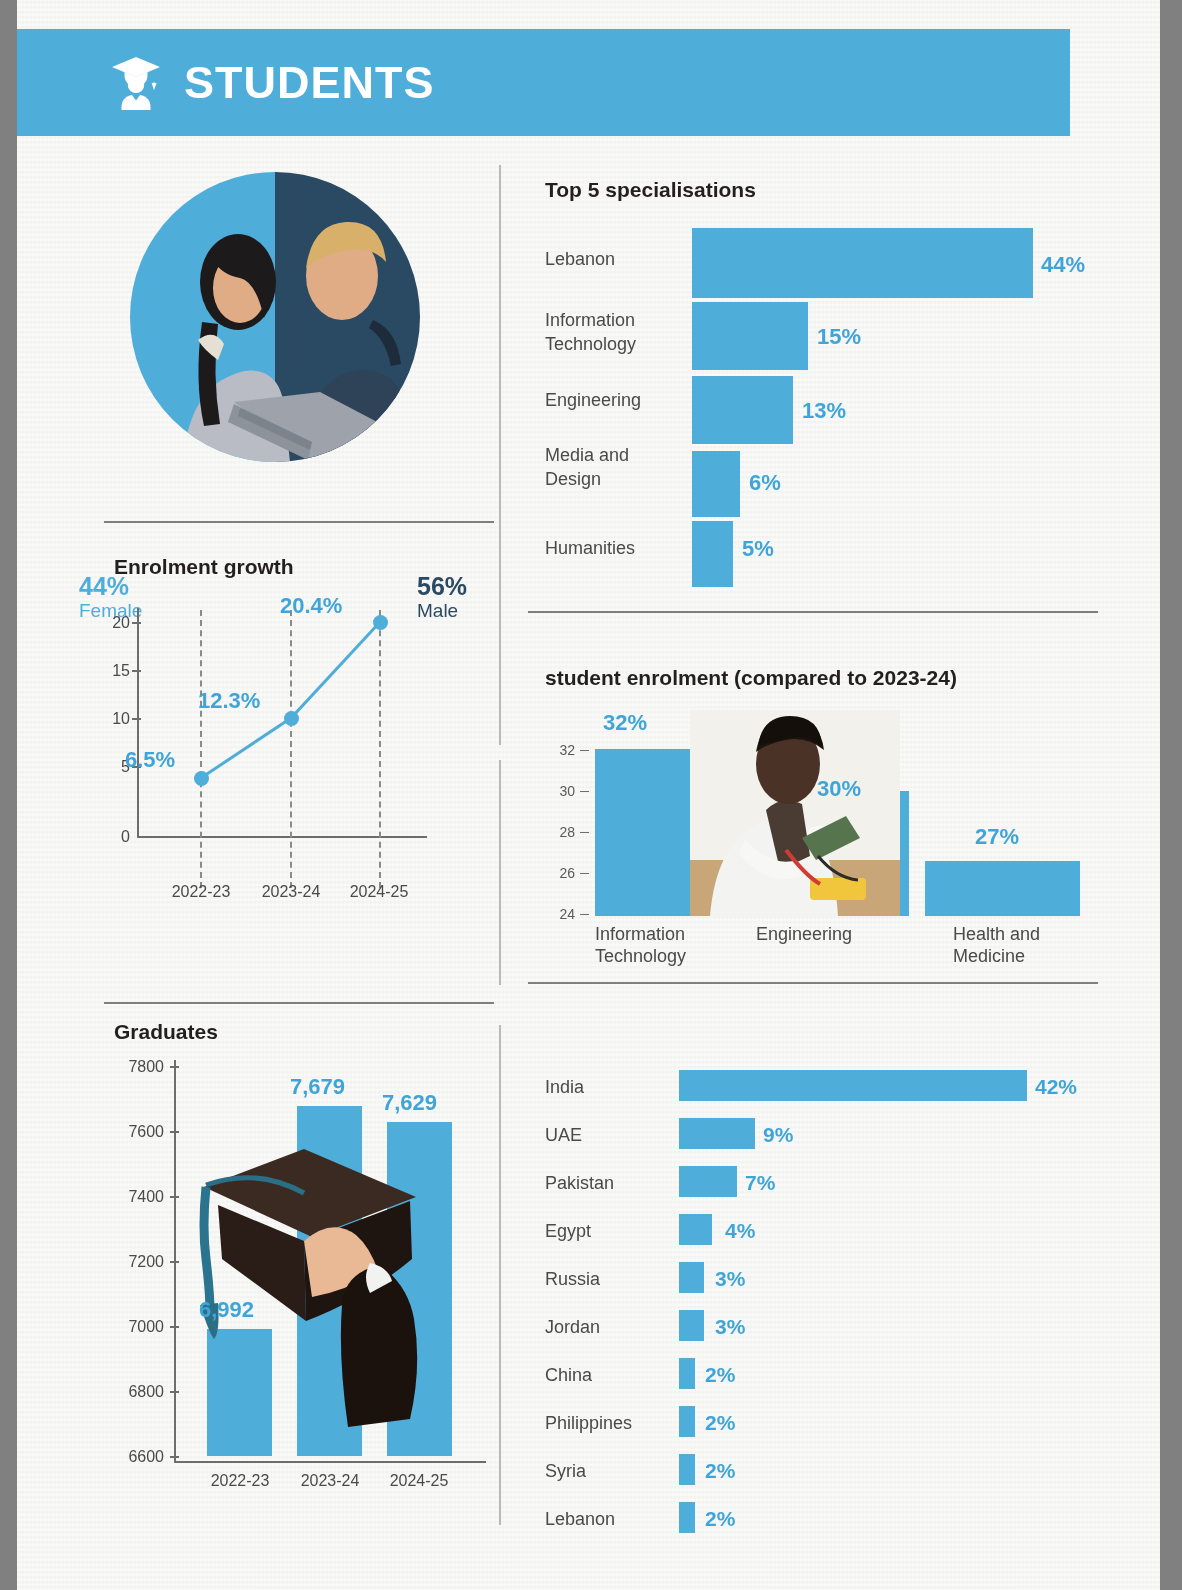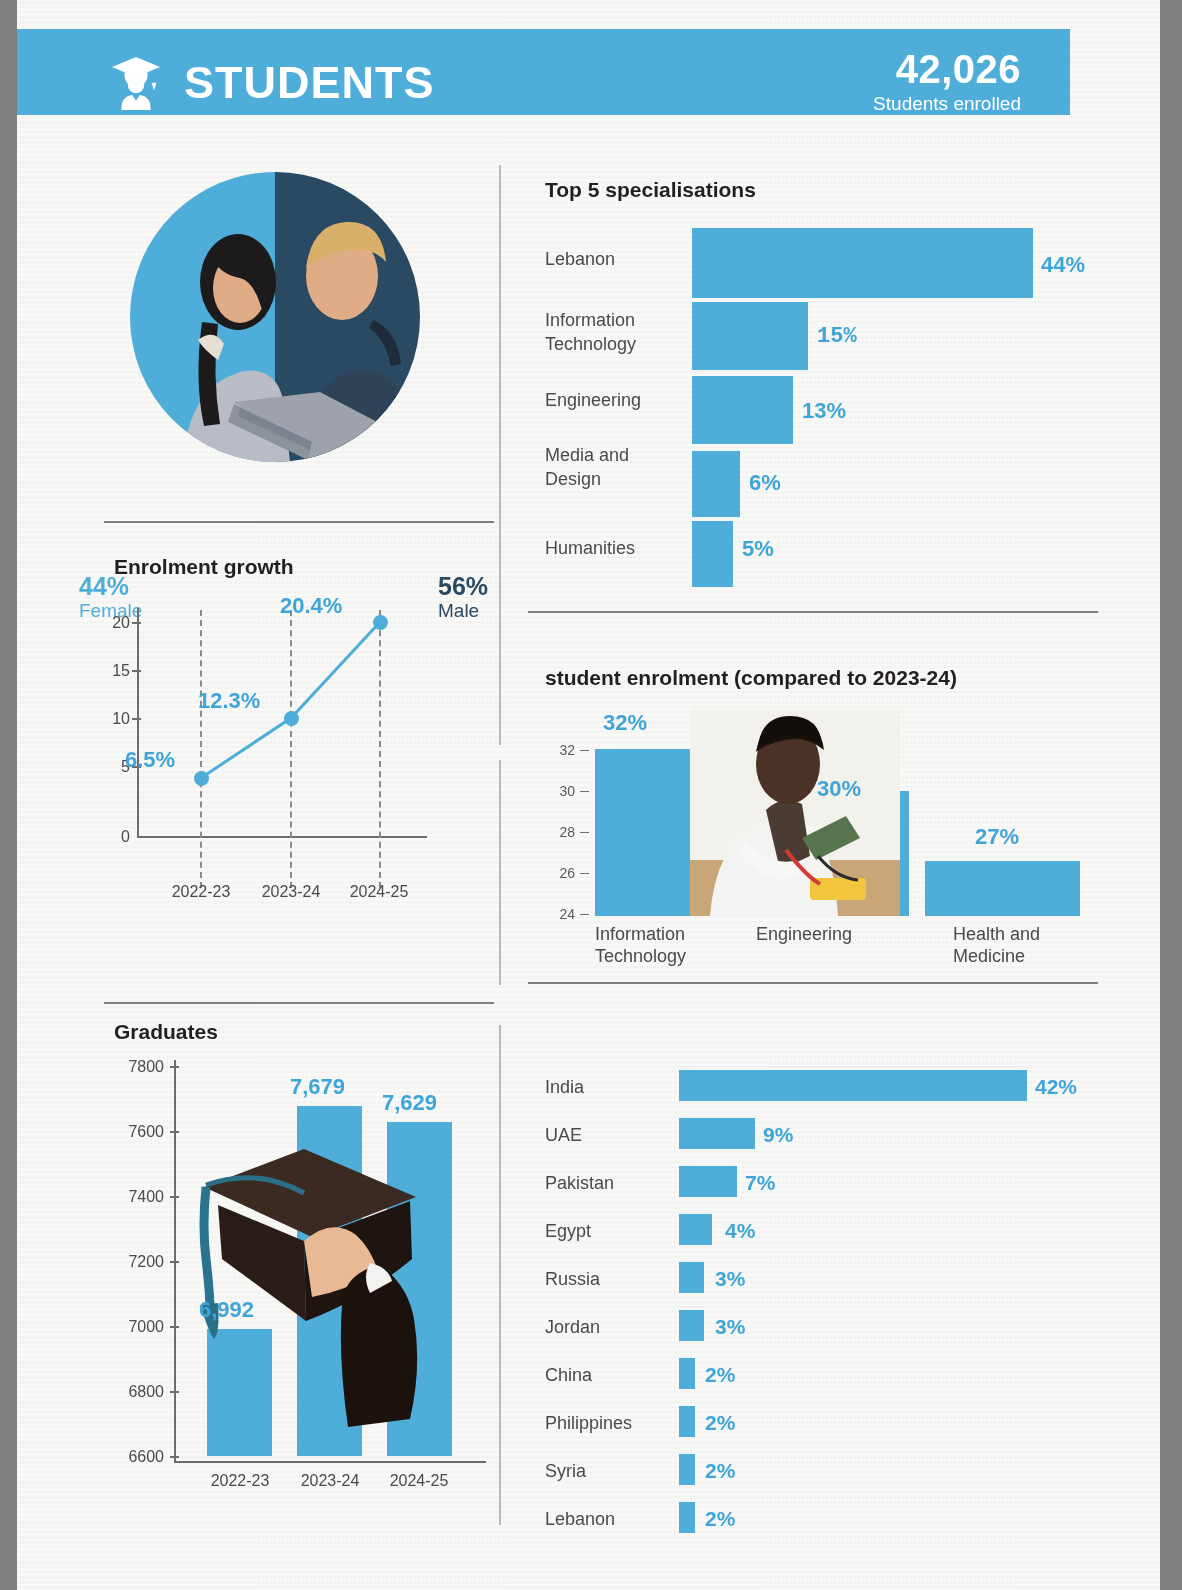--- a/index.html
+++ b/index.html
@@ -11,21 +11,21 @@
   .page{
     position:absolute;left:17px;top:0;width:1143px;height:1590px;
     background:#f4f4f2;
     background-image:
       repeating-linear-gradient(0deg, rgba(255,255,255,0.55) 0px, rgba(255,255,255,0) 2px, rgba(0,0,0,0.012) 3px, rgba(255,255,255,0.5) 5px),
       repeating-linear-gradient(90deg, rgba(255,255,255,0.4) 0px, rgba(0,0,0,0.01) 2px, rgba(255,255,255,0.35) 4px);
     overflow:hidden;
   }
   
   .header{
-    position:absolute;left:0px;top:29px;width:1053px;height:86px;
+    position:absolute;left:0px;top:29px;width:1053px;height:107px;
     background:#4fadda;
     text-align:center;
   }
   .hdr-left{position:absolute;left:93px;top:0;height:107px;display:flex;align-items:center;gap:22px;}
   .cap-icon{width:52px;height:56px;position:relative;display:block;}
   .hdr-title{
     color:#ffffff;font-size:45px;font-weight:bold;letter-spacing:1px;line-height:1;
     font-family:"Liberation Sans", sans-serif;
   }
   .hdr-right{position:absolute;right:49px;top:0;height:107px;display:flex;flex-direction:column;
@@ -41,21 +41,21 @@
   .gender{position:absolute;left:113px;top:172px;width:290px;height:290px;}
   .gender-circle{
     position:absolute;inset:0;border-radius:50%;overflow:hidden;
     background:linear-gradient(90deg,#4fadda 0 50%, #2a4a63 50% 100%);
   }
   .ph-people{position:absolute;left:0;top:0;width:100%;height:100%;}
   .g-lab{position:absolute;font-weight:bold;line-height:1.12;}
   .g-lab .pct{font-size:25px;font-weight:bold;display:block;}
   .g-lab .who{font-size:19px;font-weight:normal;display:block;}
   .g-female{left:-51px;top:400px;color:#4fadda;text-align:left;}
-  .g-male{left:287px;top:400px;color:#2a4a63;text-align:left;margin-left:21px;}
+  .g-male{left:287px;top:400px;color:#2a4a63;text-align:left;}
 
   
   .sec-title{position:absolute;font-size:21px;font-weight:bold;color:#231f20;line-height:1.32;}
 
   
   .t5{position:absolute;left:528px;top:221px;width:560px;}
   .t5bar{position:absolute;background:#4fadda;}
   .t5name{position:absolute;left:0;font-size:18px;color:#4a4a4a;line-height:1.33;width:140px;}
   .t5val{position:absolute;font-size:22px;font-weight:bold;color:#3fa5d8;}
 
@@ -103,24 +103,20 @@
           <path fill="#ffffff" d="M26 2 L50 12 L26 22 L2 12 Z"></path>
           <path fill="#ffffff" d="M44 15.5 v11 a1.6 1.6 0 0 0 1.6 1.6 h0.9 l-2.4 7 h-0.1 l-2.4 -7 h0.9 A1.6 1.6 0 0 0 44 26.5 Z"></path>
           <path fill="#ffffff" d="M14.5 17 L26 21.8 L37.5 17 v3.5 a11.5 11.5 0 0 1 -23 0 Z"></path>
           <circle cx="26" cy="30" r="8.2" fill="#ffffff"></circle>
           <path fill="#ffffff" d="M26 39.5 c-9.4 0 -14.5 5 -14.5 12.3 V55 h29 v-3.2 c0 -7.3 -5.1 -12.3 -14.5 -12.3 Z"></path>
           <path fill="#4fadda" d="M21.8 39.8 L26 45.5 L30.2 39.8 L26 37.8 Z"></path>
         </svg>
       </span>
       <span class="hdr-title">STUDENTS</span>
     </div>
-    <div class="hdr-right">
-      <span class="hdr-number">42,026</span>
-      <span class="hdr-sub">Students enrolled</span>
-    </div>
   </div>
 
   <div class="vdiv" style="left:482px;top:165px;height:580px;"></div>
   <div class="vdiv" style="left:482px;top:373px;height:0px;"></div>
   <div class="vdiv" style="left:482px;top:375px;height:0px;"></div>
   <div class="vdiv" style="left:482px;top:372px;height:0;"></div>
   <div class="vdiv" style="left:482px;top:760px;height:225px;"></div>
   <div class="vdiv" style="left:482px;top:1025px;height:500px;"></div>
 
   <div class="hdiv" style="left:87px;top:521px;width:390px;"></div>
@@ -167,21 +163,21 @@
 
     <div>
       <div class="t5name" style="top:27px;">Lebanon</div>
       <div class="t5bar" style="left:147px;top:7px;width:341px;height:70px;"></div>
       <div class="t5val" style="left:496px;top:31px;">44%</div>
     </div>
 
     <div>
       <div class="t5name" style="top:88px;">Information Technology</div>
       <div class="t5bar" style="left:147px;top:81px;width:116px;height:68px;"></div>
-      <div class="t5val" style="left:272px;top:103px;font-family:Liberation Mono, monospace;">15%</div>
+      <div class="t5val" style="left:272px;top:103px;">15%</div>
     </div>
 
     <div>
       <div class="t5name" style="top:168px;">Engineering</div>
       <div class="t5bar" style="left:147px;top:155px;width:101px;height:68px;"></div>
       <div class="t5val" style="left:257px;top:177px;">13%</div>
     </div>
 
     <div>
       <div class="t5name" style="top:223px;">Media and Design</div>

